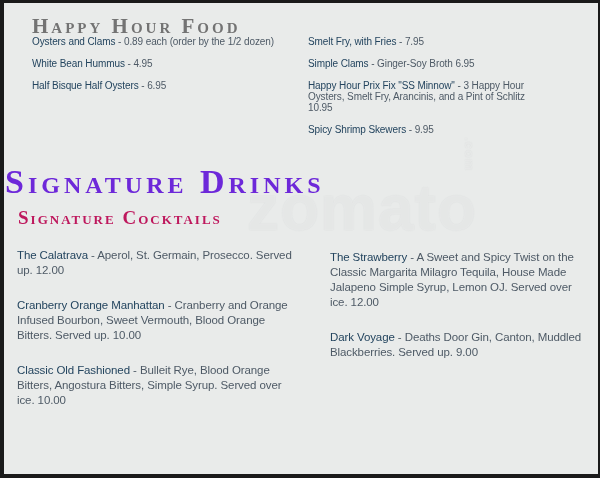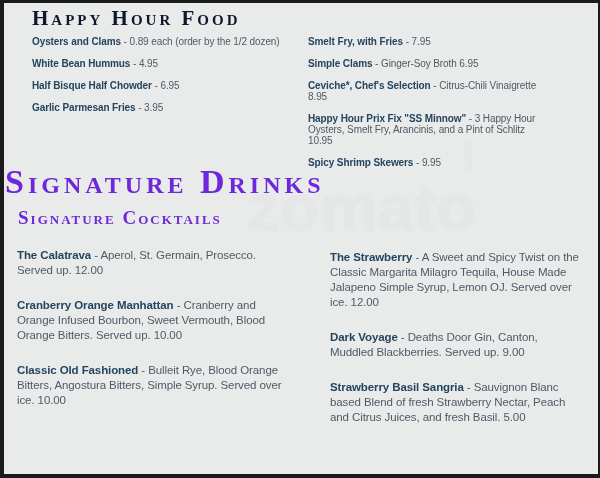--- a/index.html
+++ b/index.html
@@ -13,27 +13,27 @@
     background: #e9ebea;
     border-style: solid;
     border-color: #1a1a1a;
     border-width: 3px 2px 4px 4px;
     overflow: hidden;
   }
 
   
   .food-title {
     position: absolute;
-    left: 28px; top: 3px;
+    left: 28px; top: 11px;
     font-family: "Liberation Serif", serif;
     font-variant: small-caps;
     font-weight: bold;
     font-size: 21px;
     letter-spacing: 3px;
-    color: #0f172a;
+    color: #737373;
     text-align: right;
   }
   .drinks-title {
     position: absolute;
     left: 1px; top: 160px;
     font-family: "Liberation Serif", serif;
     font-variant: small-caps;
     font-weight: bold;
     font-size: 34px;
     letter-spacing: 4px;
@@ -41,21 +41,21 @@
     line-height: 1.1;
   }
   .cocktails-title {
     position: absolute;
     left: 14px; top: 204px;
     font-family: "Liberation Serif", serif;
     font-variant: small-caps;
     font-weight: bold;
     font-size: 19px;
     letter-spacing: 2px;
-    color: #6d28d9;
+    color: #be185d;
   }
 
   
   .food-col {
     position: absolute;
     top: 33px;
     font-size: 10px;
     line-height: 11px;
     letter-spacing: -0.1px;
   }
@@ -67,21 +67,21 @@
   .cocktail-col {
     position: absolute;
     font-size: 11.5px;
     line-height: 15px;
     letter-spacing: -0.1px;
   }
   .cocktail-col.left  { left: 13px;  top: 245px; width: 276px; }
   .cocktail-col.right { left: 326px; top: 247px; width: 254px; }
   .cocktail-col .item { margin-bottom: 20px; }
 
-  .item .name { font-weight: bold; color: #24455f; }
+  .item .name { font-weight: normal; color: #24455f; }
   .item .desc { font-weight: normal; color: #4e5a66; }
 
   
   .watermark {
     position: absolute;
     left: 243px; top: 168px;
     z-index: 5;
     pointer-events: none;
     color: rgba(255,255,255,0.45);
     text-shadow: 0 0 1px rgba(160,165,165,0.35);
@@ -112,41 +112,33 @@
   <div class="food-col left">
     <p class="item">
       <span class="name">Oysters and Clams</span>
       <span class="desc">- 0.89 each (order by the 1/2 dozen)</span>
     </p>
     <p class="item">
       <span class="name">White Bean Hummus</span>
       <span class="desc">- 4.95</span>
     </p>
     <p class="item">
-      <span class="name">Half Bisque Half Chowder</span>
+      <span class="name">Half Bisque Half Oysters</span>
       <span class="desc">- 6.95</span>
-    </p>
-    <p class="item">
-      <span class="name">Garlic Parmesan Fries</span>
-      <span class="desc">- 3.95</span>
     </p>
   </div>
 
   <div class="food-col right">
     <p class="item">
       <span class="name">Smelt Fry, with Fries</span>
       <span class="desc">- 7.95</span>
     </p>
     <p class="item">
       <span class="name">Simple Clams</span>
       <span class="desc">- Ginger-Soy Broth 6.95</span>
-    </p>
-    <p class="item">
-      <span class="name">Ceviche*, Chef's Selection</span>
-      <span class="desc">- Citrus-Chili Vinaigrette 8.95</span>
     </p>
     <p class="item">
       <span class="name">Happy Hour Prix Fix "SS Minnow"</span>
       <span class="desc">- 3 Happy Hour Oysters, Smelt Fry, Arancinis, and a Pint of Schlitz 10.95</span>
     </p>
     <p class="item">
       <span class="name">Spicy Shrimp Skewers</span>
       <span class="desc">- 9.95</span>
     </p>
   </div>
@@ -171,23 +163,19 @@
 
   <div class="cocktail-col right">
     <p class="item">
       <span class="name">The Strawberry</span>
       <span class="desc">- A Sweet and Spicy Twist on the Classic Margarita Milagro Tequila, House Made Jalapeno Simple Syrup, Lemon OJ. Served over ice. 12.00</span>
     </p>
     <p class="item">
       <span class="name">Dark Voyage</span>
       <span class="desc">- Deaths Door Gin, Canton, Muddled Blackberries. Served up. 9.00</span>
     </p>
-    <p class="item">
-      <span class="name">Strawberry Basil Sangria</span>
-      <span class="desc">- Sauvignon Blanc based Blend of fresh Strawberry Nectar, Peach and Citrus Juices, and fresh Basil. 5.00</span>
-    </p>
   </div>
 
   <div class="watermark">
     <span class="wm-main">zomato</span><span class="wm-suffix">.com</span>
   </div>
 
 </div>
 
 </body></html>

